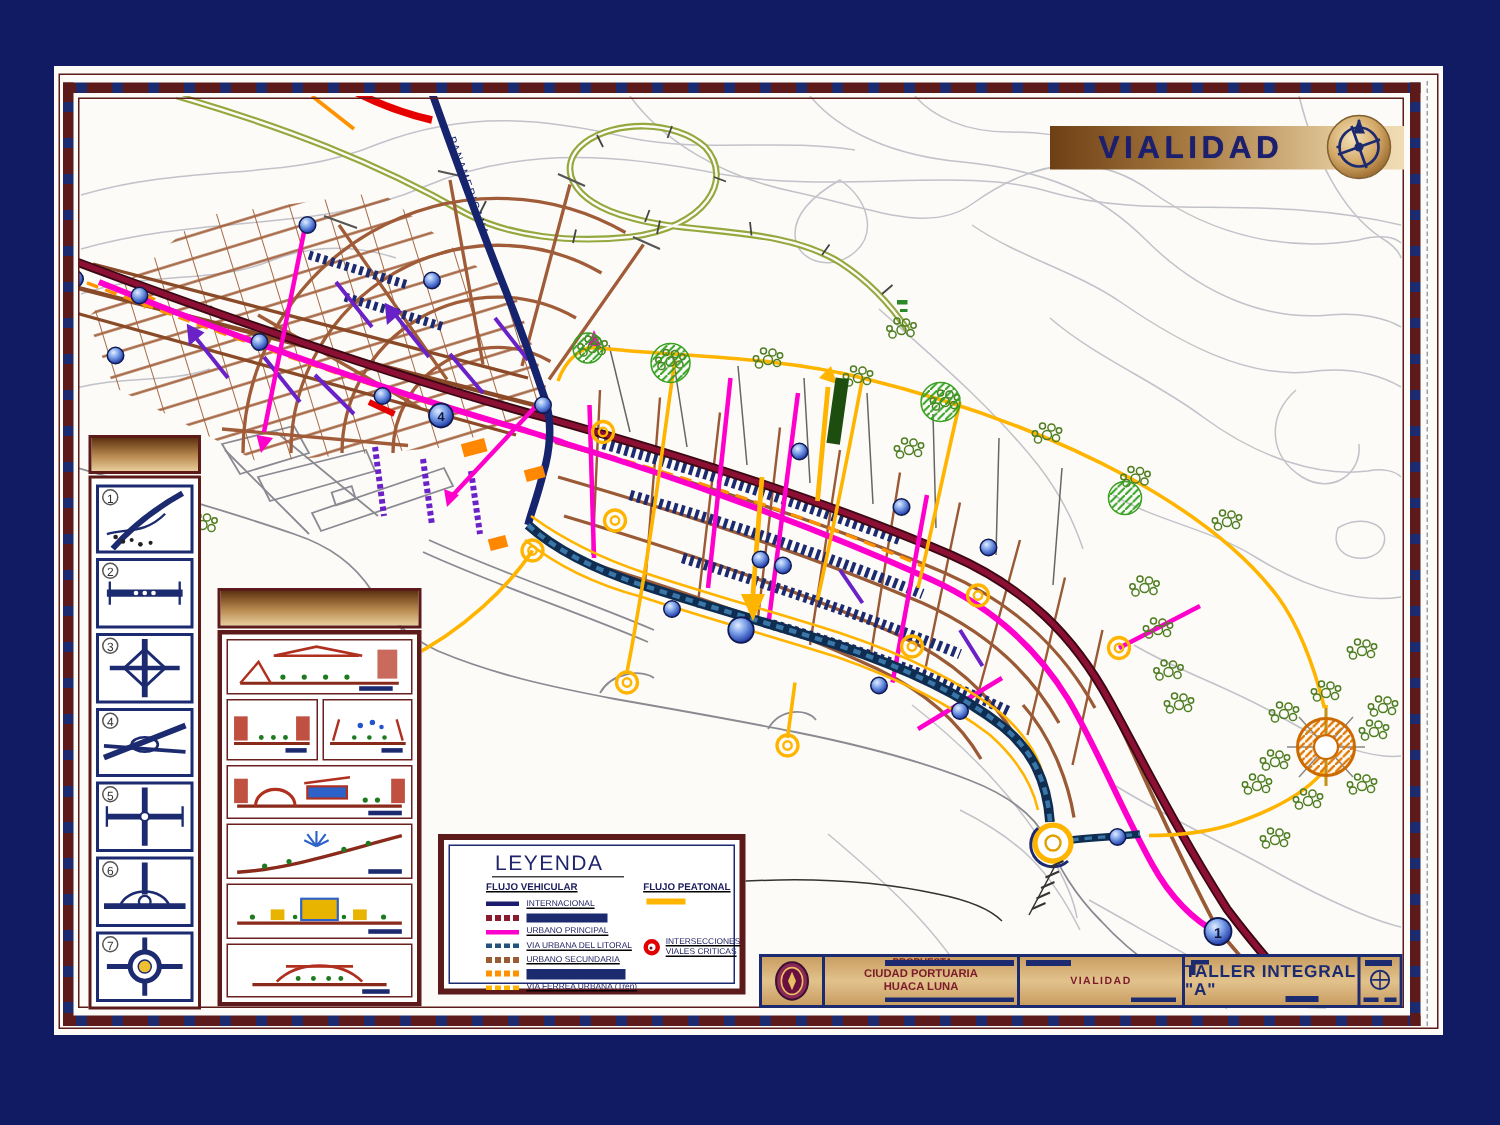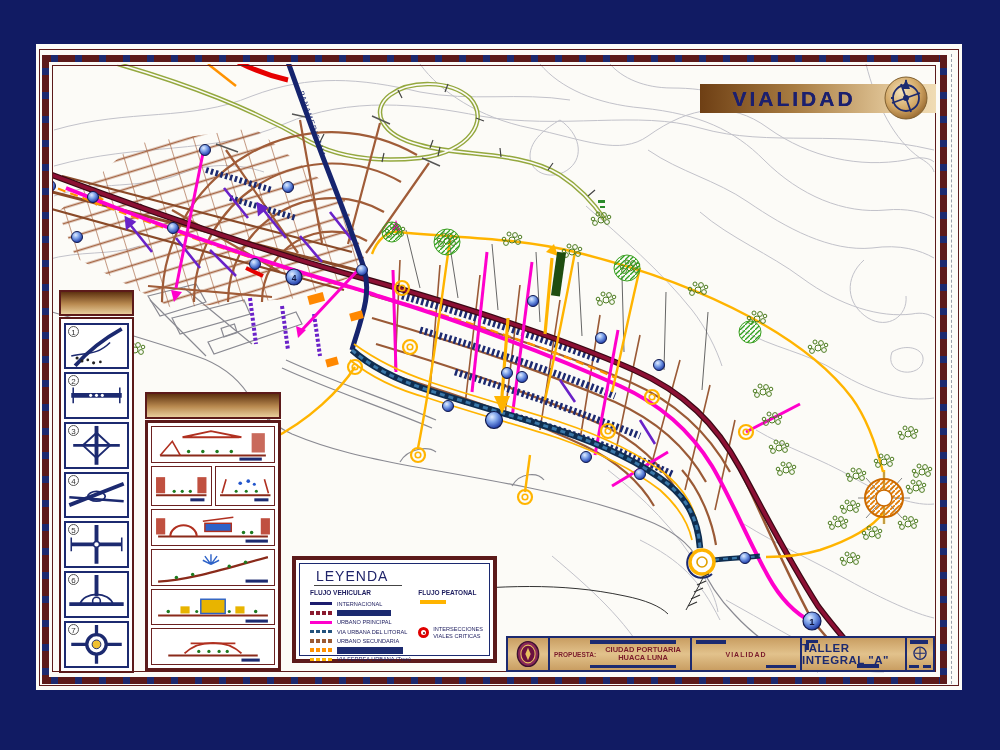--- a/index.html
+++ b/index.html
@@ -49,21 +49,21 @@
   .spanel .bodyy{margin-top:1px;border:3px solid #5c1a1a;background:#fff;
       height:251px;padding:3px;display:flex;flex-direction:column;gap:3px;}
   .scell{flex:1 1 auto;border:1.5px solid #6b2020;background:#fff;position:relative;display:flex;}
   .scell svg{width:100%;height:100%;}
   .scell.split{gap:3px;border:none;}
   .scell.split .sub{flex:1 1 50%;border:1.5px solid #6b2020;}
 
   
   .legend{position:absolute;left:292px;top:556px;width:205px;height:107px;
       background:#fff;border:4px solid #5c1a1a;padding:3px;}
-  .legend .inner{border:1px solid #1c2a70;width:100%;height:100%;padding:3px 6px 2px 10px;position:relative;}
+  .legend .inner{border:1px solid #1c2a70;width:100%;height:100%;padding:3px 6px 2px 24px;position:relative;text-decoration:underline;}
   .legend .title{font-size:14px;color:#20246a;letter-spacing:1px;border-bottom:1.5px solid #444;
       display:inline-block;padding:0 14px 1px 2px;margin-left:4px;}
   .lg-cols{display:flex;margin-top:3px;}
   .lg-col1{width:108px;}
   .lg-col2{flex:1;padding-left:4px;}
   .lg-h{font-size:6.5px;font-weight:bold;color:#1c1c5e;margin-bottom:3px;}
   .lg-row{display:flex;align-items:center;height:9.3px;}
   .lg-sw{width:22px;min-width:22px;height:3.5px;margin-right:5px;}
   .lg-lbl{font-size:5.6px;color:#1c1c5e;white-space:nowrap;}
   .lg-bar{height:6px;background:#1c2a70;}
@@ -81,21 +81,21 @@
   .crit .ring:after{content:"";position:absolute;left:1.5px;top:1.5px;width:2px;height:2px;
       border-radius:50%;background:#5c1a1a;}
   .crit .txt{font-size:5.6px;color:#1c1c5e;line-height:6.5px;}
 
   
   .tblock{position:absolute;left:506px;top:636px;width:429px;height:36px;
       background:linear-gradient(180deg,#c99e62,#e2c28c 50%,#c99e62);
       border:2.5px solid #1c2a70;display:flex;align-items:stretch;}
   .tb-div{width:2px;background:#1c2a70;}
   .tb-logo{width:40px;position:relative;}
-  .tb-c1{width:140px;display:flex;align-items:center;position:relative;}
+  .tb-c1{width:128px;display:flex;align-items:center;position:relative;flex-direction:column;}
   .tb-prop{font-size:6.5px;font-weight:bold;color:#7a1a2a;margin-left:4px;}
   .tb-proj{flex:1;text-align:center;font-size:7.5px;font-weight:bold;color:#7a1a2a;line-height:8.5px;}
   .tb-c2{width:108px;display:flex;align-items:center;justify-content:center;position:relative;}
   .tb-sheet{font-size:7px;font-weight:bold;color:#7a1a2a;letter-spacing:1px;}
   .tb-c3{flex:1;display:flex;align-items:center;justify-content:center;position:relative;}
   .tb-studio{font-size:11.5px;font-weight:bold;color:#1c2a70;letter-spacing:.5px;}
   .tb-c4{width:26px;position:relative;}
   .nbar{position:absolute;background:#1c2a70;}
 </style>
 </head>

